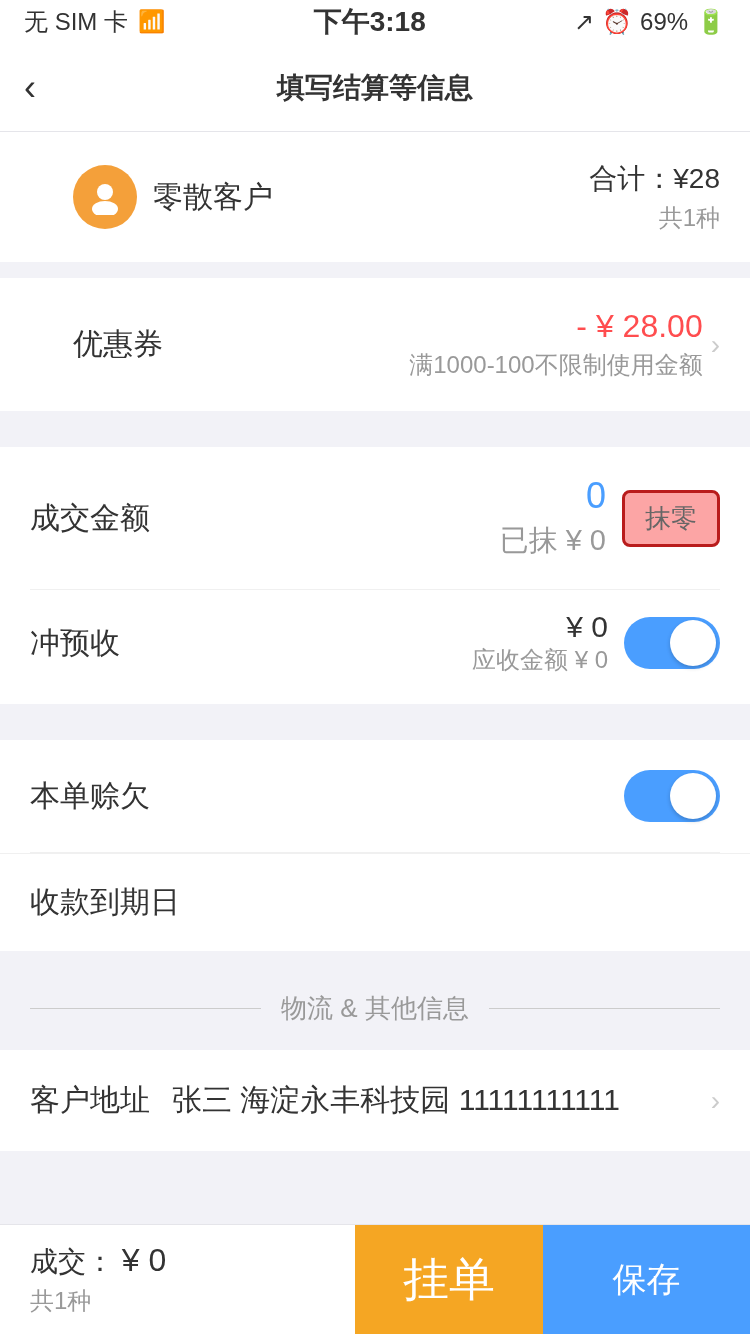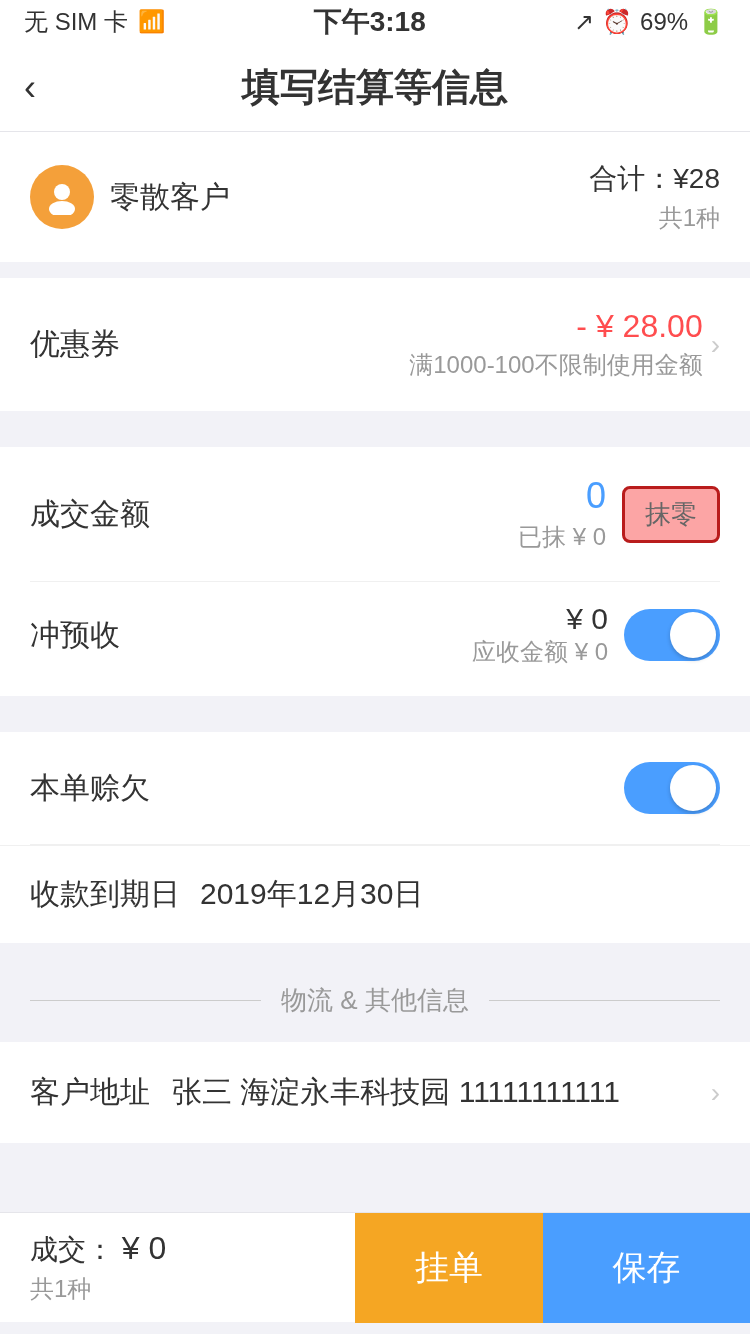--- a/index.html
+++ b/index.html
@@ -42,29 +42,30 @@
       border-bottom: 1px solid #e5e5ea;
     }
     .nav-back {
       position: absolute;
       left: 24px;
       font-size: 36px;
       color: #333;
       cursor: pointer;
     }
     .nav-title {
-      font-size: 38px;
+      font-size: 28px;
       font-weight: 600;
       color: #333;
     }
 
     
     .section {
       background: #fff;
       margin-bottom: 16px;
+      padding-left: 43px;
     }
 
     
     .customer-row {
       display: flex;
       align-items: center;
       justify-content: space-between;
       padding: 28px 30px;
       background: #fff;
     }
@@ -137,21 +138,21 @@
     }
     .round-zero-btn {
       border: 3px solid #b91c1c;
       border-radius: 8px;
       padding: 8px 20px;
       font-size: 26px;
       color: #666;
       background: #fca5a5;
       cursor: pointer;
     }
-    .amount-sub { font-size: 24px; color: #999; margin-top: 4px; text-align: right; margin-left: 10px; }
+    .amount-sub { font-size: 29px; color: #999; margin-top: 4px; text-align: right; margin-left: 10px; }
     .amount-col { display: flex; flex-direction: column; align-items: flex-end; }
 
     
     .toggle {
       width: 96px;
       height: 52px;
       border-radius: 26px;
       background: #4a9eff;
       position: relative;
       cursor: pointer;
@@ -242,21 +243,21 @@
       background: #fff;
       cursor: pointer;
     }
     .address-label { font-size: 30px; color: #333; flex-shrink: 0; margin-right: 22px; }
     .address-value { font-size: 30px; color: #333; flex: 1; }
     .address-chevron { font-size: 28px; color: #ccc; }
 
     
     .bottom-bar {
       position: fixed;
-      bottom: 12px;
+      bottom: 0;
       left: 0;
       width: 750px;
       height: 110px;
       background: #fff;
       display: flex;
       align-items: center;
       border-top: 1px solid #e5e5ea;
     }
     .bottom-info {
       flex: 1;
@@ -265,21 +266,21 @@
     .bottom-deal { font-size: 28px; color: #333; }
     .bottom-deal-amount { font-size: 32px; color: #333; font-weight: 500; }
     .bottom-count { font-size: 24px; color: #999; margin-top: 4px; }
     .bottom-btn-hold {
       width: 188px;
       height: 110px;
       background: #f5a623;
       display: flex;
       align-items: center;
       justify-content: center;
-      font-size: 34px;
+      font-size: 46px;
       color: #fff;
       font-weight: 500;
       cursor: pointer;
     }
     .bottom-btn-save {
       width: 207px;
       height: 110px;
       background: #4a9eff;
       display: flex;
       align-items: center;
@@ -386,21 +387,20 @@
       <span class="credit-label">本单赊欠</span>
       <div class="toggle">
         <div class="toggle-knob"></div>
       </div>
     </div>
 
     <div class="divider"></div>
 
     <div class="due-row">
       <span class="due-label">收款到期日</span>
-      <span class="due-date">2019年12月30日</span>
     </div>
   </div>
 
   <div class="logistics-section">
     <div class="logistics-header">
       <div class="logistics-line"></div>
       <span class="logistics-text">物流 &amp; 其他信息</span>
       <div class="logistics-line"></div>
     </div>
   </div>

